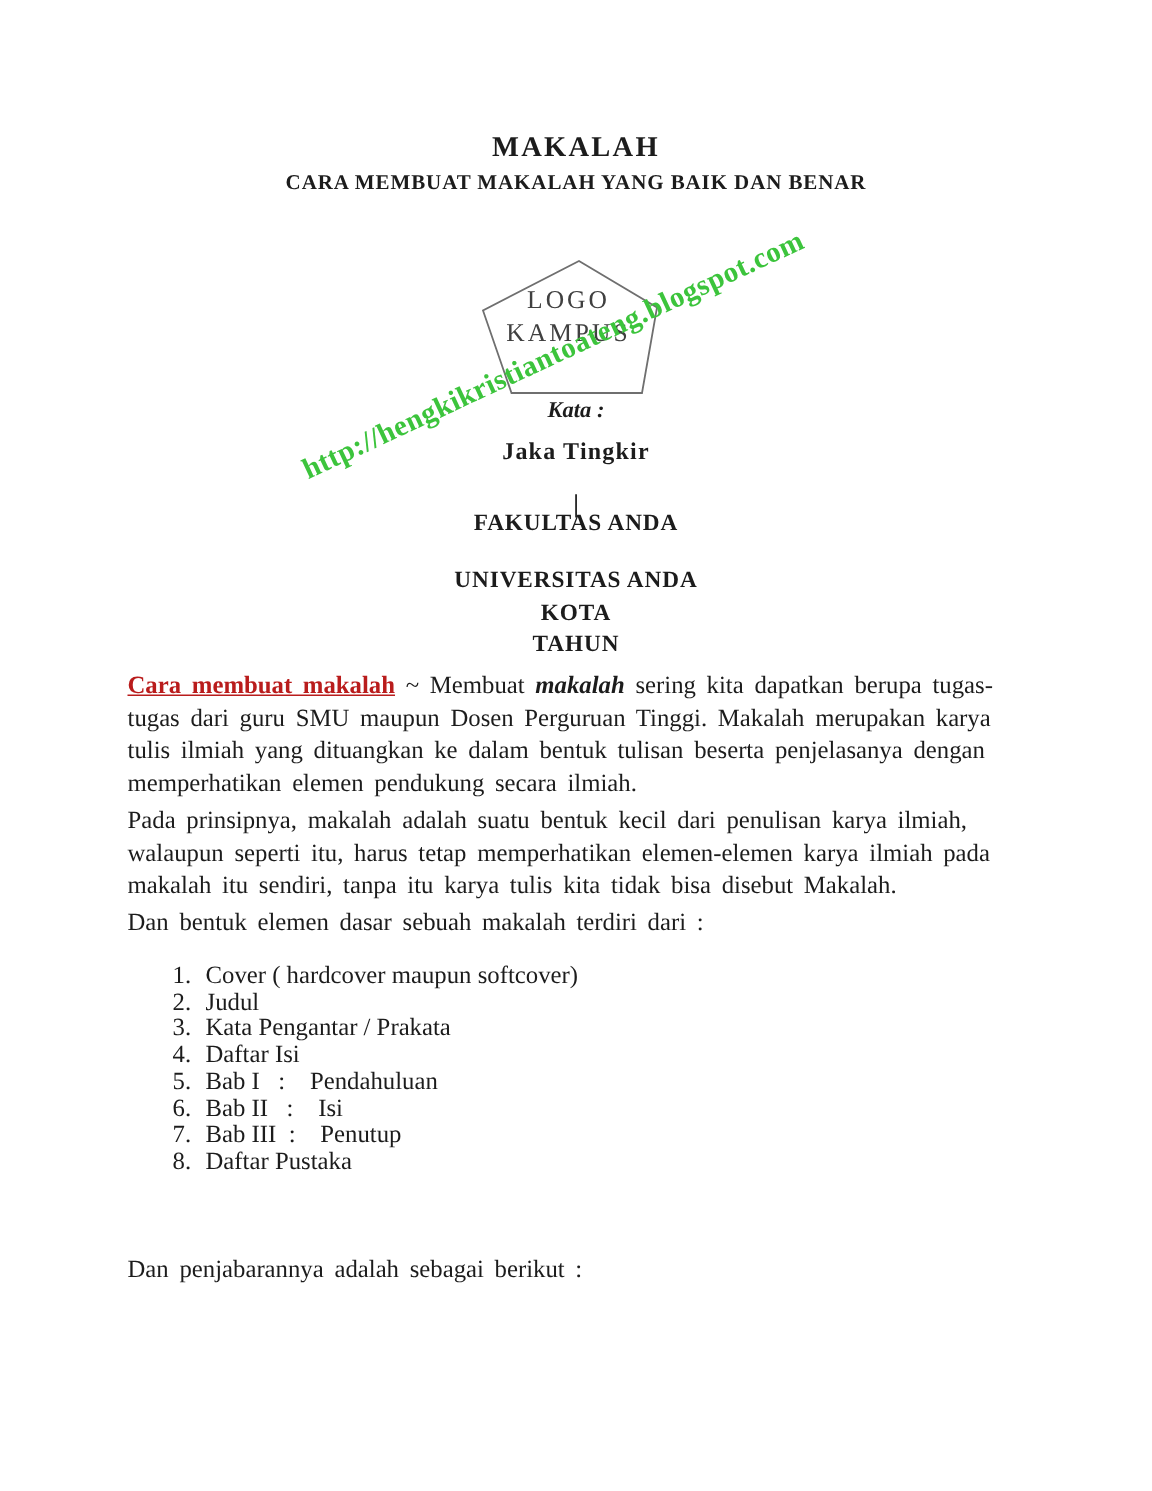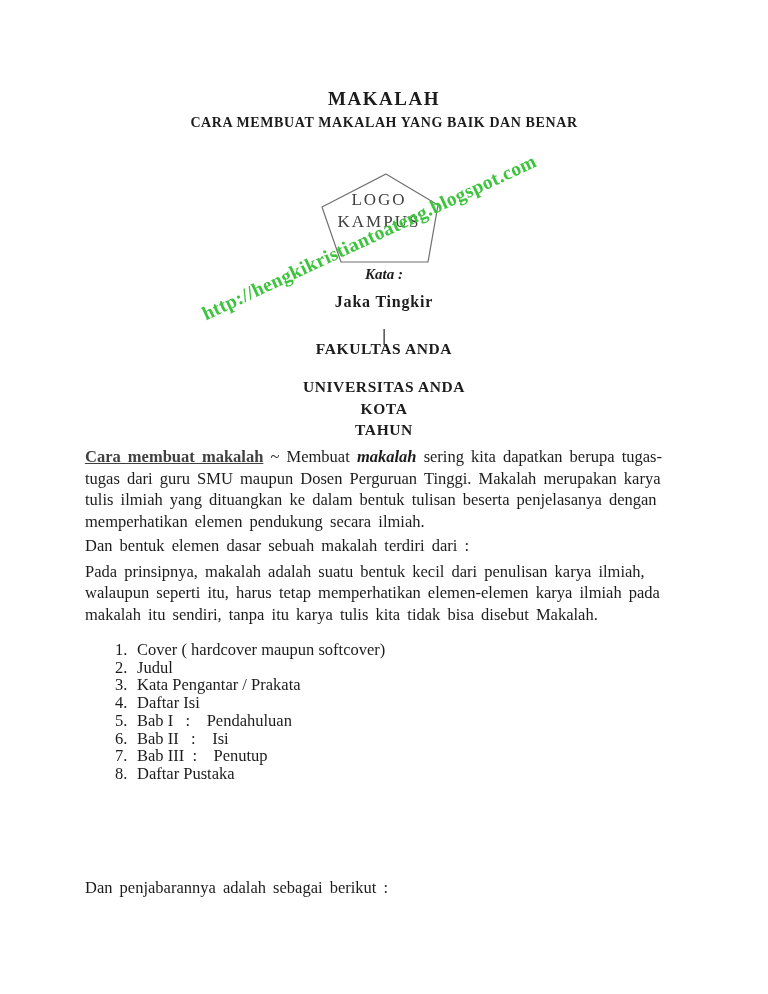--- a/index.html
+++ b/index.html
@@ -24,27 +24,27 @@
   .divider-bar{top:326px;font-size:17px;font-weight:bold;}
   .inst{font-size:15.5px;font-weight:bold;letter-spacing:.6px;}
   .faculty{top:340px;}
   .university{top:378px;}
   .city{top:400px;}
   .year{top:421px;}
   .content{position:absolute;left:85px;top:446px;width:601px;font-size:16.5px;}
   .para{margin:0;line-height:21.5px;word-spacing:3px;text-align:left;}
   .p2{margin-top:4px;}
   .p3{margin-top:3px;}
-  .doc-link{color:#404040;font-weight:bold;text-decoration:underline;cursor:pointer;}
+  .doc-link{color:#b91c1c;font-weight:bold;text-decoration:underline;cursor:pointer;}
   .ital{font-weight:bold;font-style:italic;}
   ol.elements{list-style:none;margin:16px 0 0 0;padding:0 0 0 30px;}
   ol.elements li{line-height:17.7px;display:flex;}
   .li-num{width:22px;flex:0 0 22px;}
   .li-text{white-space:pre-wrap;}
-  .p4{margin-top:94px;}
+  .p4{margin-top:52px;}
 </style>
 </head>
 <body>
 
 <div class="page">
 
   <div class="centered doc-title">MAKALAH</div>
   <div class="centered doc-subtitle">CARA MEMBUAT MAKALAH YANG BAIK DAN BENAR</div>
 
   <svg class="pentagon" width="124" height="94" viewBox="0 0 124 94">
@@ -68,23 +68,23 @@
 
   <div class="content">
 
     <p class="para p1">
       <span class="doc-link">Cara membuat makalah</span>
       <span>~ Membuat</span>
       <span class="ital">makalah</span>
       <span>sering kita dapatkan berupa tugas-tugas dari guru SMU maupun Dosen Perguruan Tinggi. Makalah merupakan karya tulis ilmiah yang dituangkan ke dalam bentuk tulisan beserta penjelasanya dengan memperhatikan elemen pendukung secara ilmiah.</span>
     </p>
 
+    <p class="para p2">Pada prinsipnya, makalah adalah suatu bentuk kecil dari penulisan karya ilmiah, walaupun seperti itu, harus tetap memperhatikan elemen-elemen karya ilmiah pada makalah itu sendiri, tanpa itu karya tulis kita tidak bisa disebut Makalah.</p>
+
     <p class="para p3">Dan bentuk elemen dasar sebuah makalah terdiri dari :</p>
-
-    <p class="para p2">Pada prinsipnya, makalah adalah suatu bentuk kecil dari penulisan karya ilmiah, walaupun seperti itu, harus tetap memperhatikan elemen-elemen karya ilmiah pada makalah itu sendiri, tanpa itu karya tulis kita tidak bisa disebut Makalah.</p>
 
     <ol class="elements">
       <li>
         <span class="li-num">1.</span>
         <span class="li-text">Cover ( hardcover maupun softcover)</span>
       </li>
       <li>
         <span class="li-num">2.</span>
         <span class="li-text">Judul</span>
       </li>

